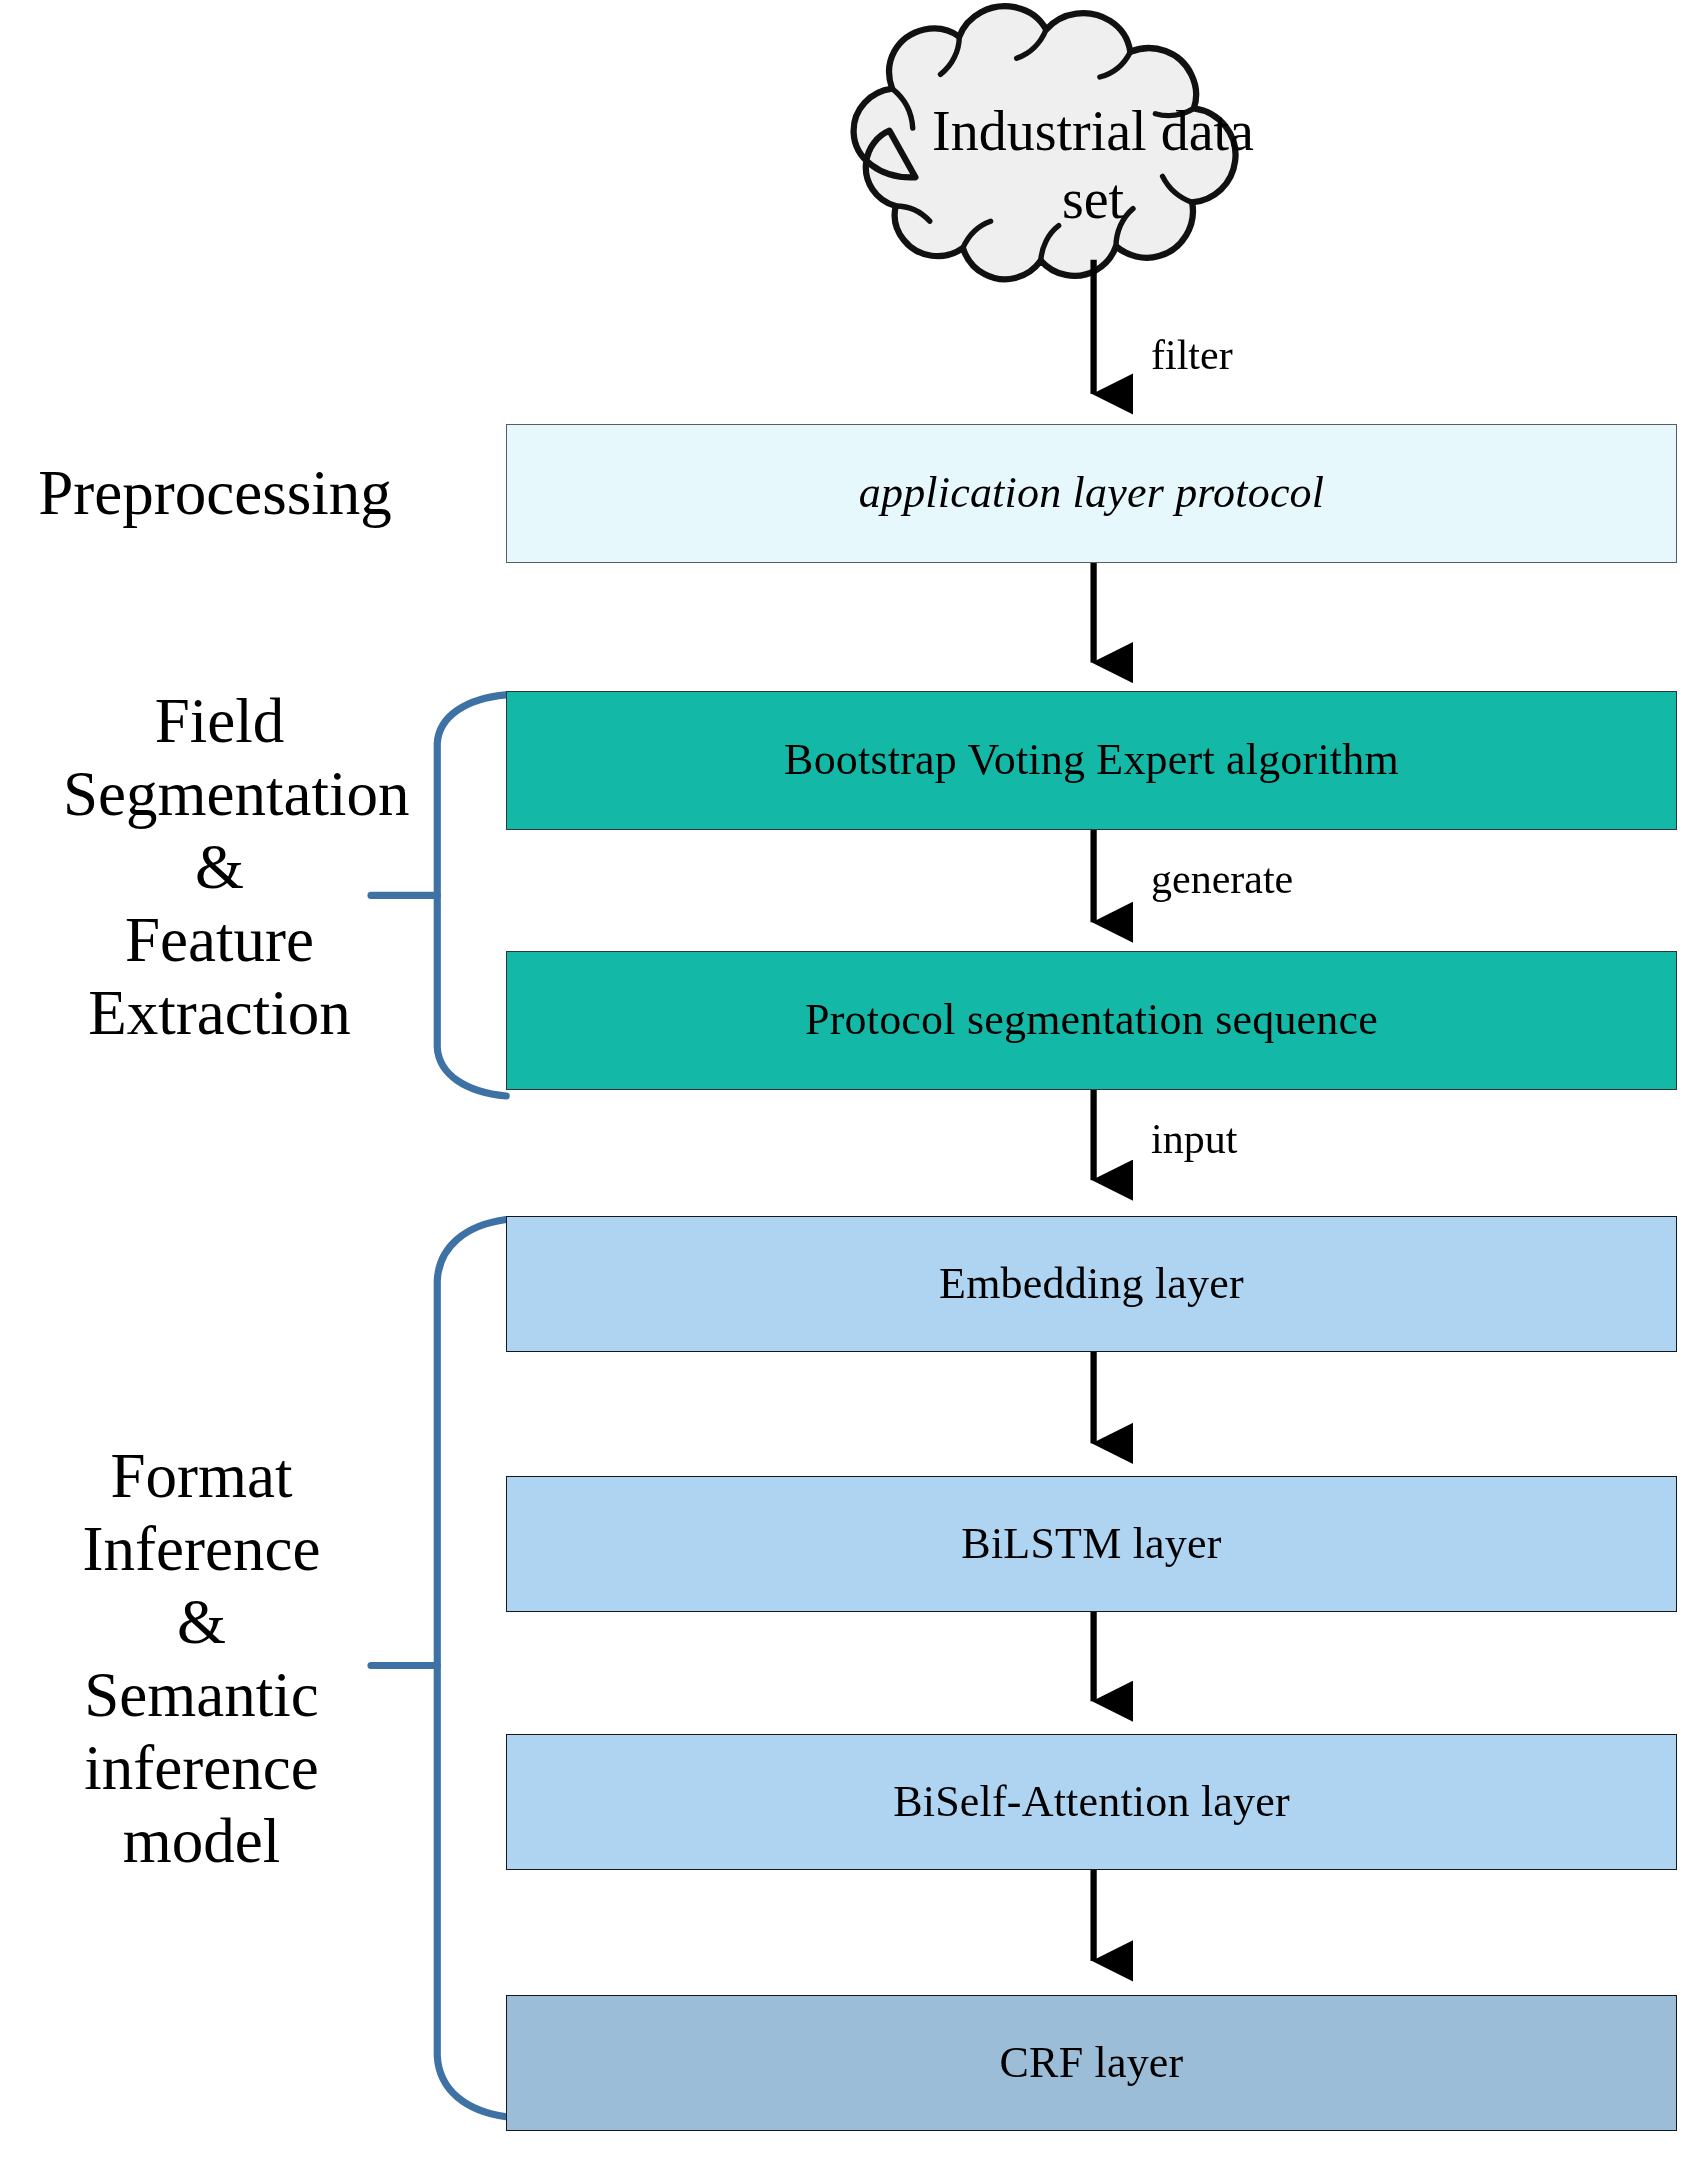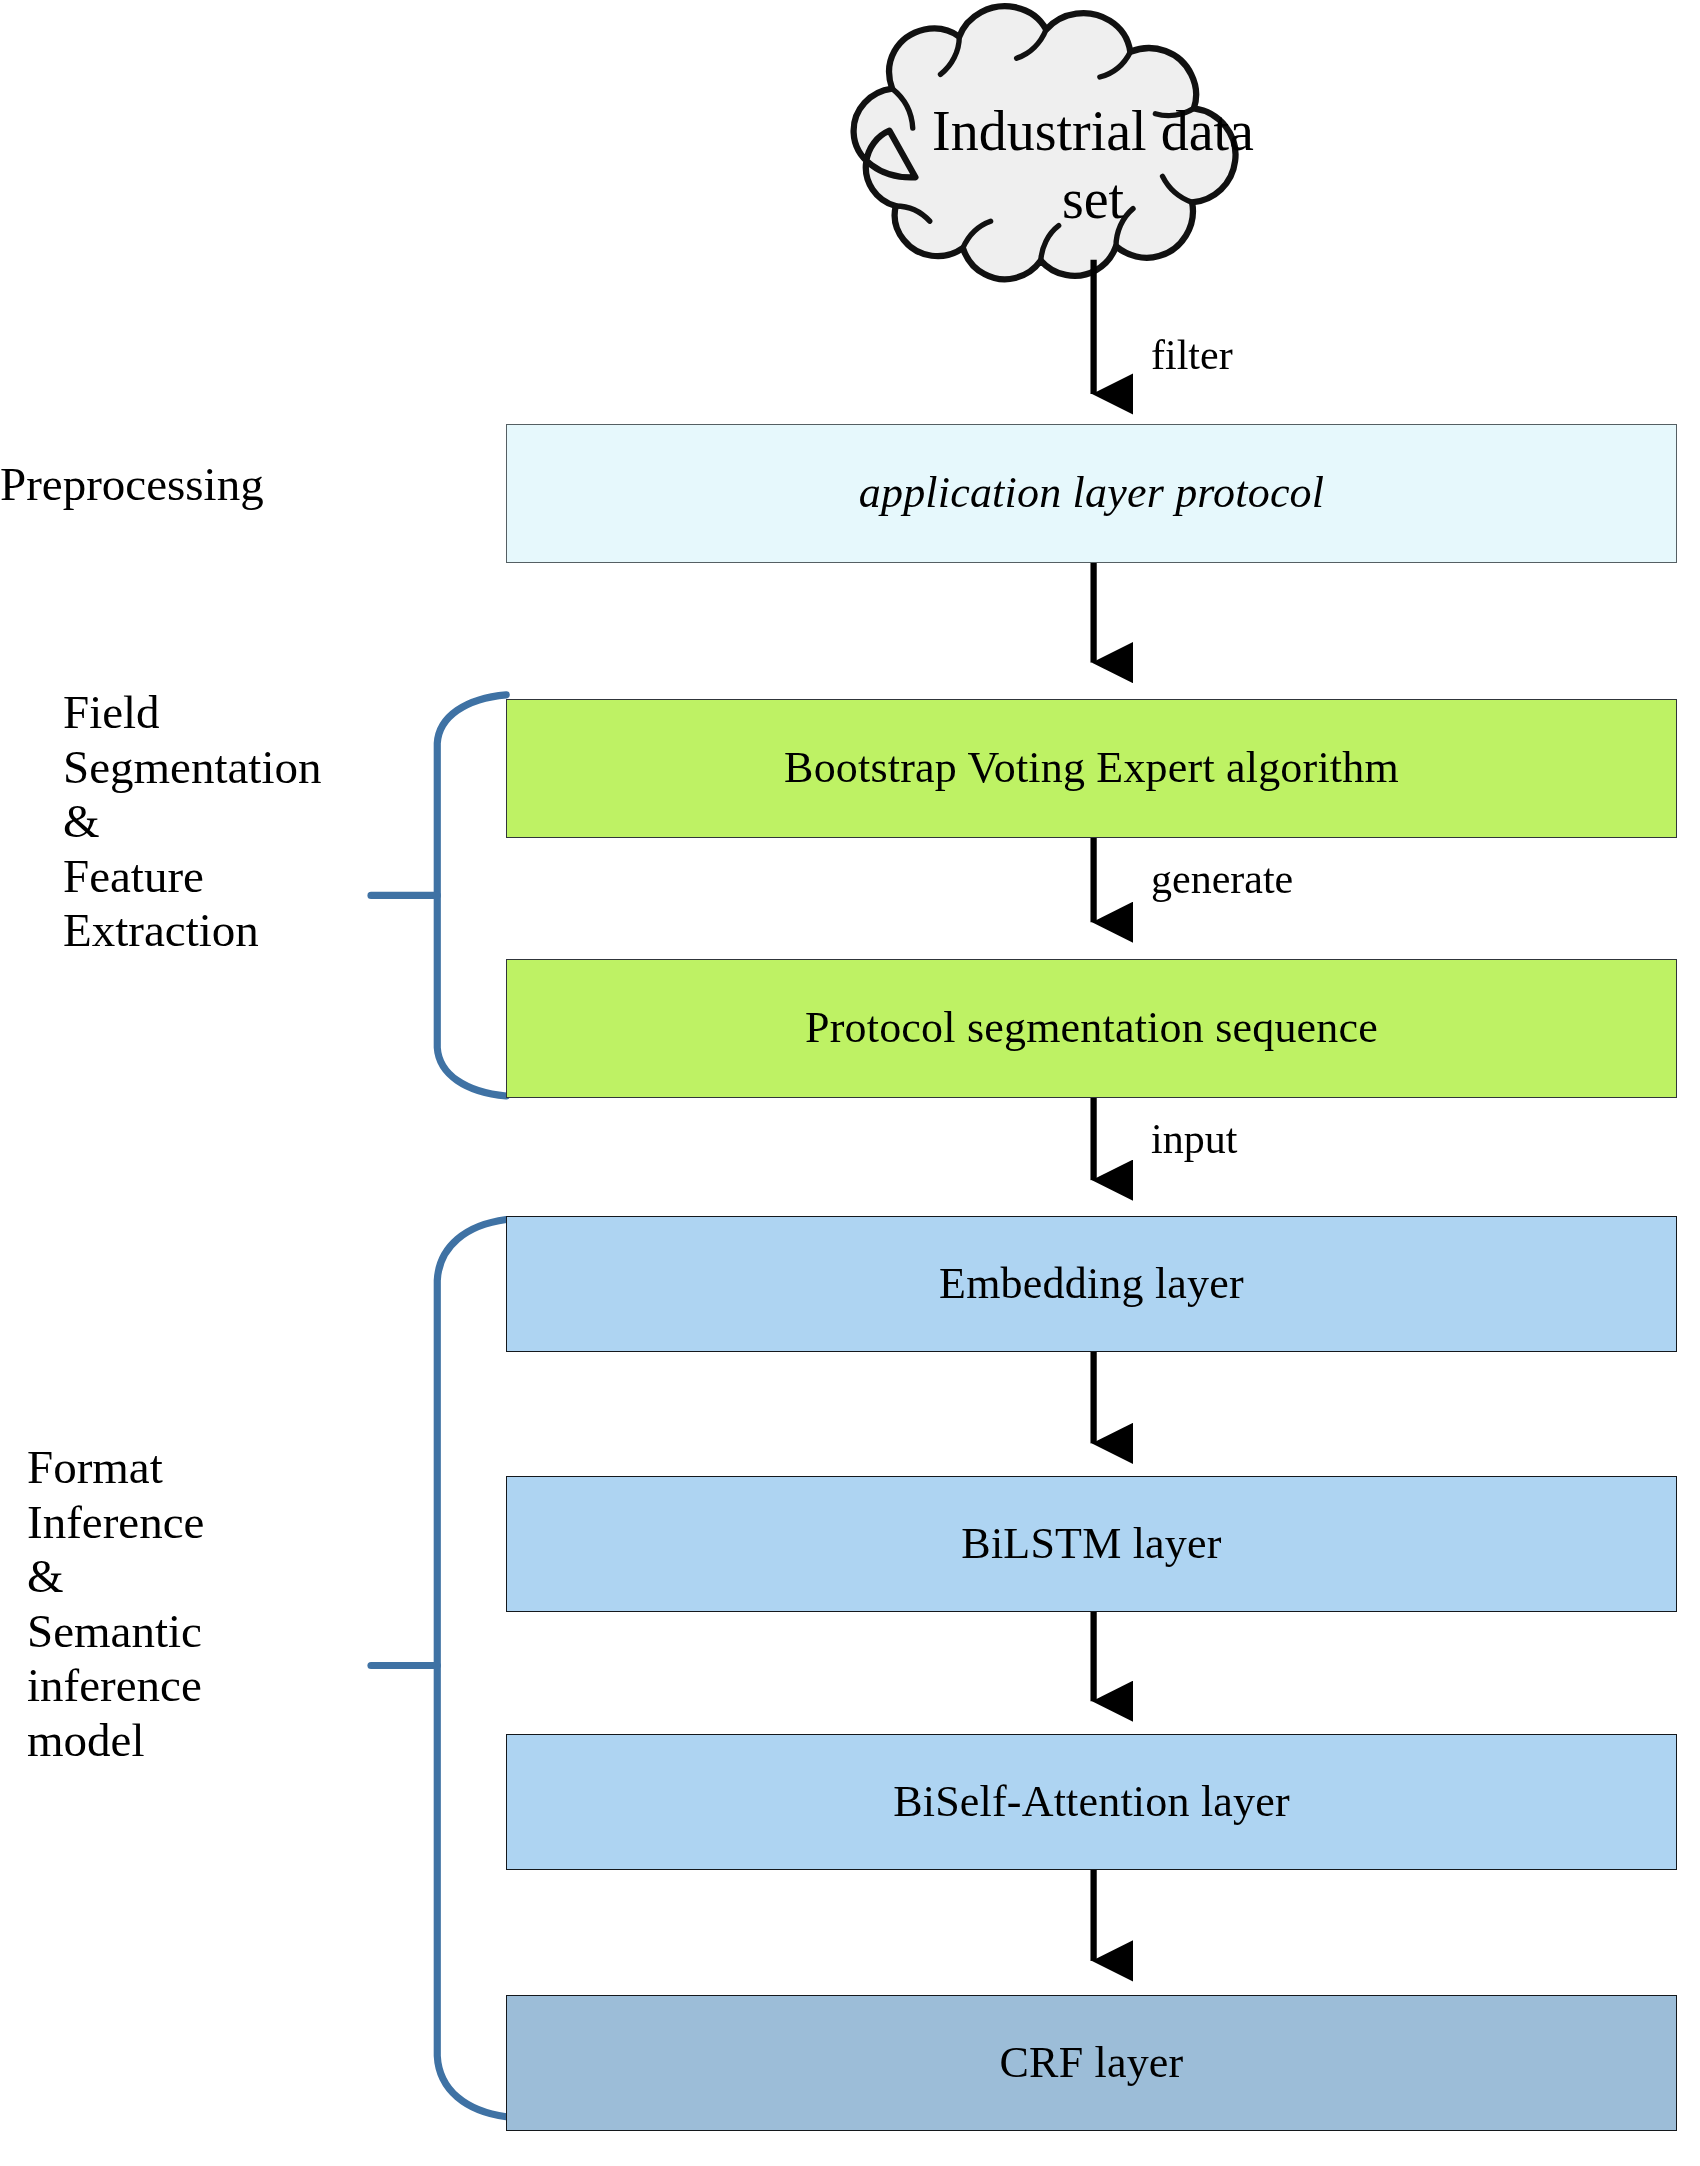--- a/index.html
+++ b/index.html
@@ -36,21 +36,21 @@
     justify-content: center;
     text-align: center;
     line-height: 1.1;
   }
   .box-text {
     font-size: 44px;
     letter-spacing: 0.2px;
     white-space: nowrap;
   }
   .box-tier1 { background: #e6f8fc; border-color: #555f63; }
-  .box-tier2 { background: #bef264; border-color: #30353a; margin-top: 8px; }
+  .box-tier2 { background: #14b8a6; border-color: #30353a; }
   .box-tier3 { background: #aed4f2; border-color: #14181c; text-align: center; }
   .box-tier4 { background: #9cbdd8; border-color: #14181c; font-family: Liberation Serif, serif; }
 
   
   .cloud-text {
     position: absolute;
     text-align: center;
     font-size: 56px;
     line-height: 1.22;
     z-index: 3;
@@ -60,21 +60,22 @@
   .edge-label {
     position: absolute;
     font-size: 42px;
     white-space: nowrap;
     z-index: 4;
   }
 
   
   .group-label {
     position: absolute;
-    font-size: 47px;
+    text-align: center;
+    font-size: 63px;
     line-height: 1.16;
     white-space: pre-line;
     z-index: 4;
   }
 </style>
 </head>
 <body>
 
 <div id="canvas">
 

